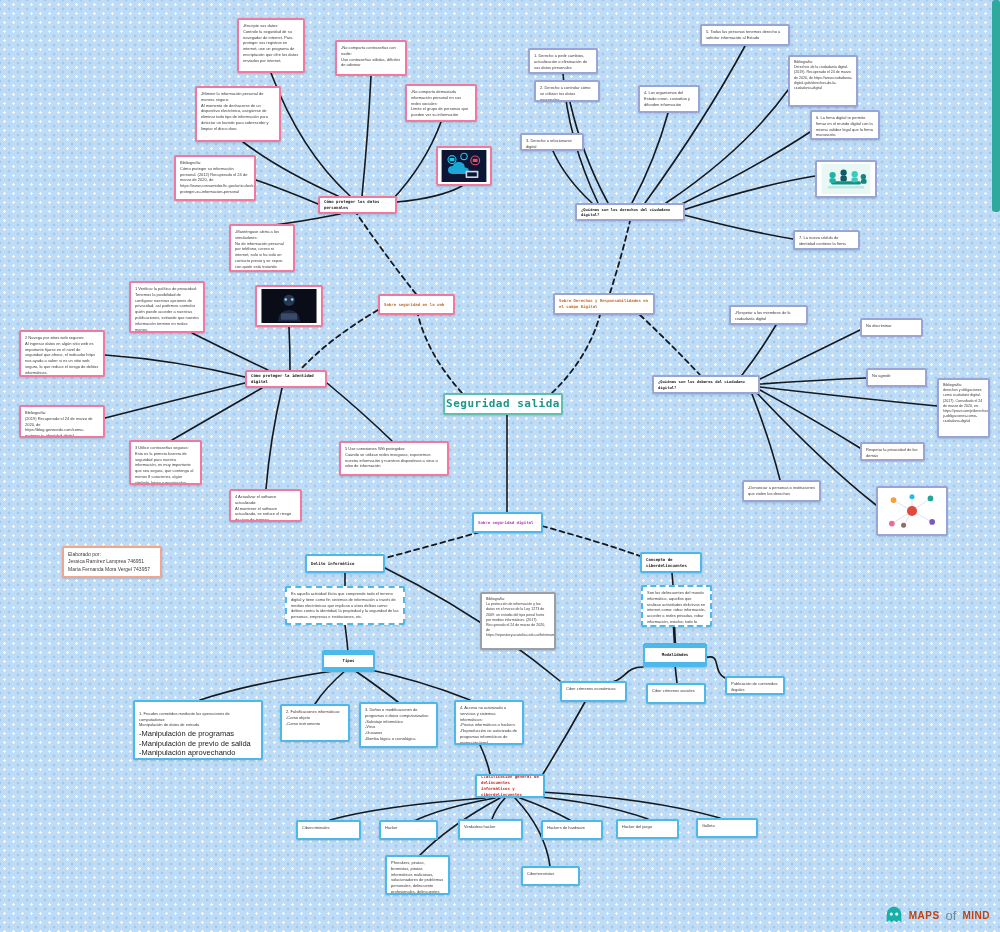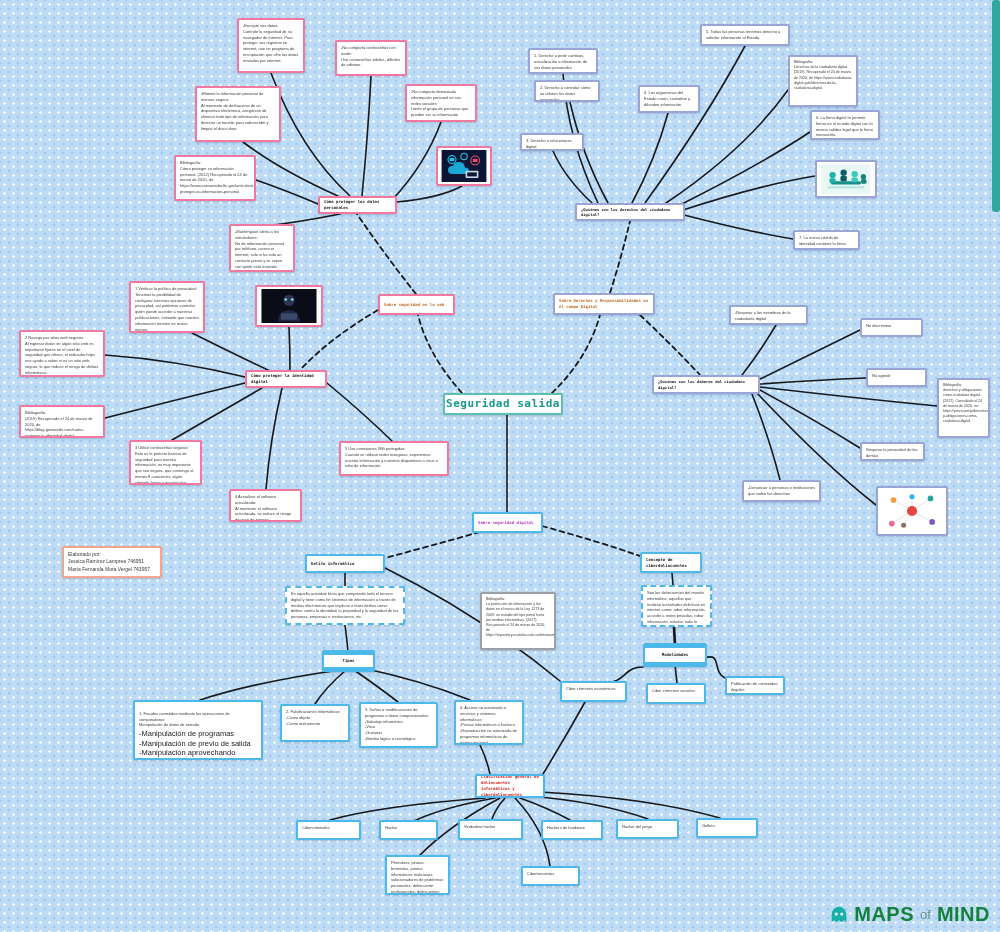--- a/index.html
+++ b/index.html
@@ -42,21 +42,21 @@
     display:flex;align-items:center;justify-content:center;letter-spacing:.5px;
     white-space:nowrap;
   }
   .big-sub{font-size:7.5px;line-height:1.25;color:#222;display:block;margin-top:1px;white-space:pre-line}
   .img-node{padding:2px;display:flex;align-items:center;justify-content:center}
   .img-node svg{display:block;width:100%;height:100%}
   #scrollbar{position:absolute;right:0;top:0;width:8px;height:212px;background:#2fa89e;z-index:5;border-radius:3px}
   #logo{
     position:absolute;right:10px;bottom:6px;z-index:5;display:flex;align-items:center;gap:4px;
   }
-  #logo .lg-strong{font-weight:bold;font-size:20px;color:#15803d;letter-spacing:.5px}
+  #logo .lg-strong{font-weight:bold;font-size:10px;color:#c2410c;letter-spacing:.5px}
   #logo .lg-of{font-size:13px;color:#6d8b96;margin:0 2px}
 </style>
 </head>
 <body>
 
 <svg id="wires" width="1000" height="932">
 
   <path class="dash" d="M416,294 Q385,255 357,214"></path>
   <path class="dash" d="M378,310 Q330,338 300,370"></path>
   <path class="dash" d="M610,293 Q622,255 630,221"></path>

